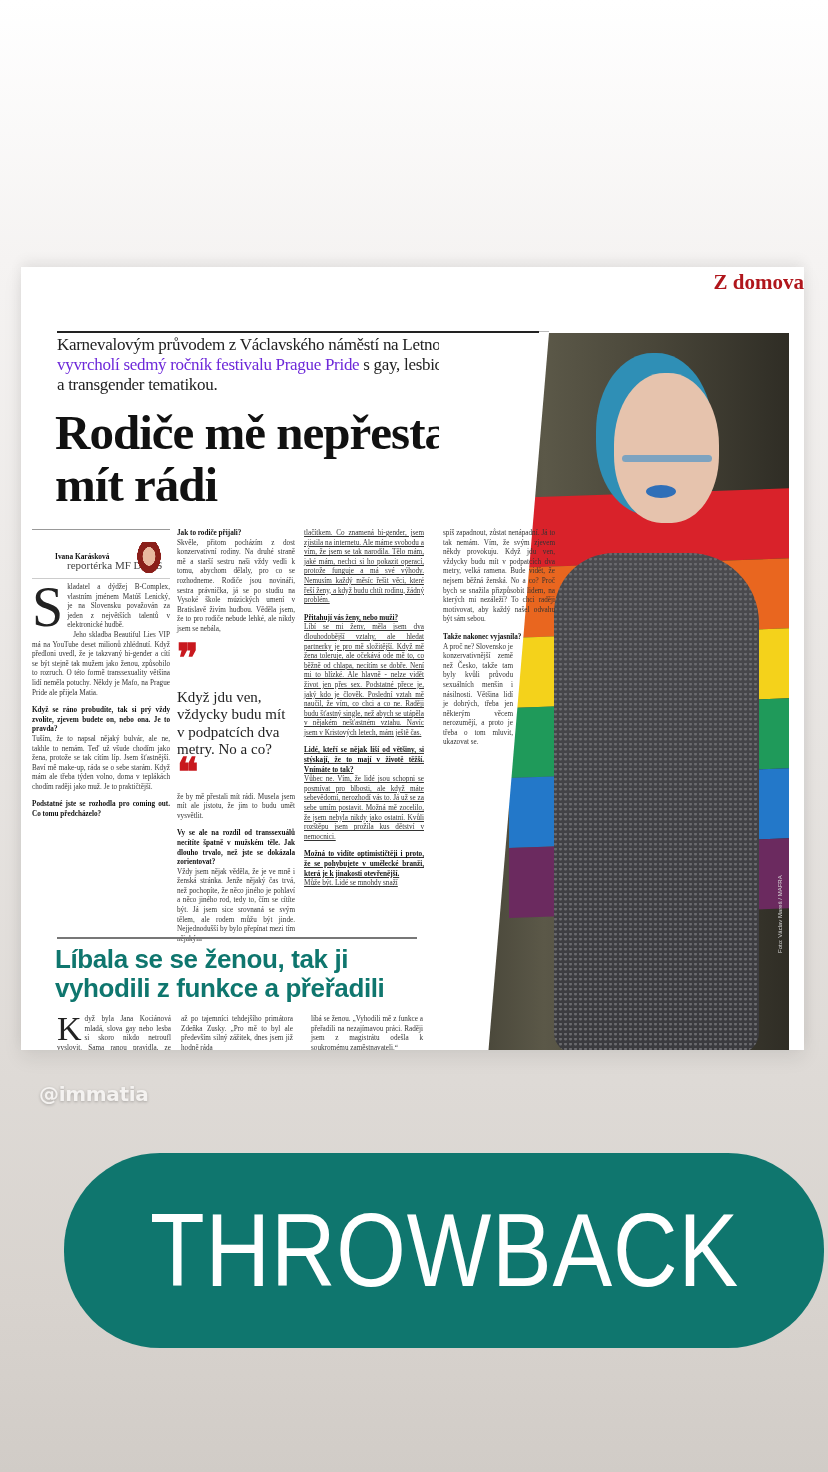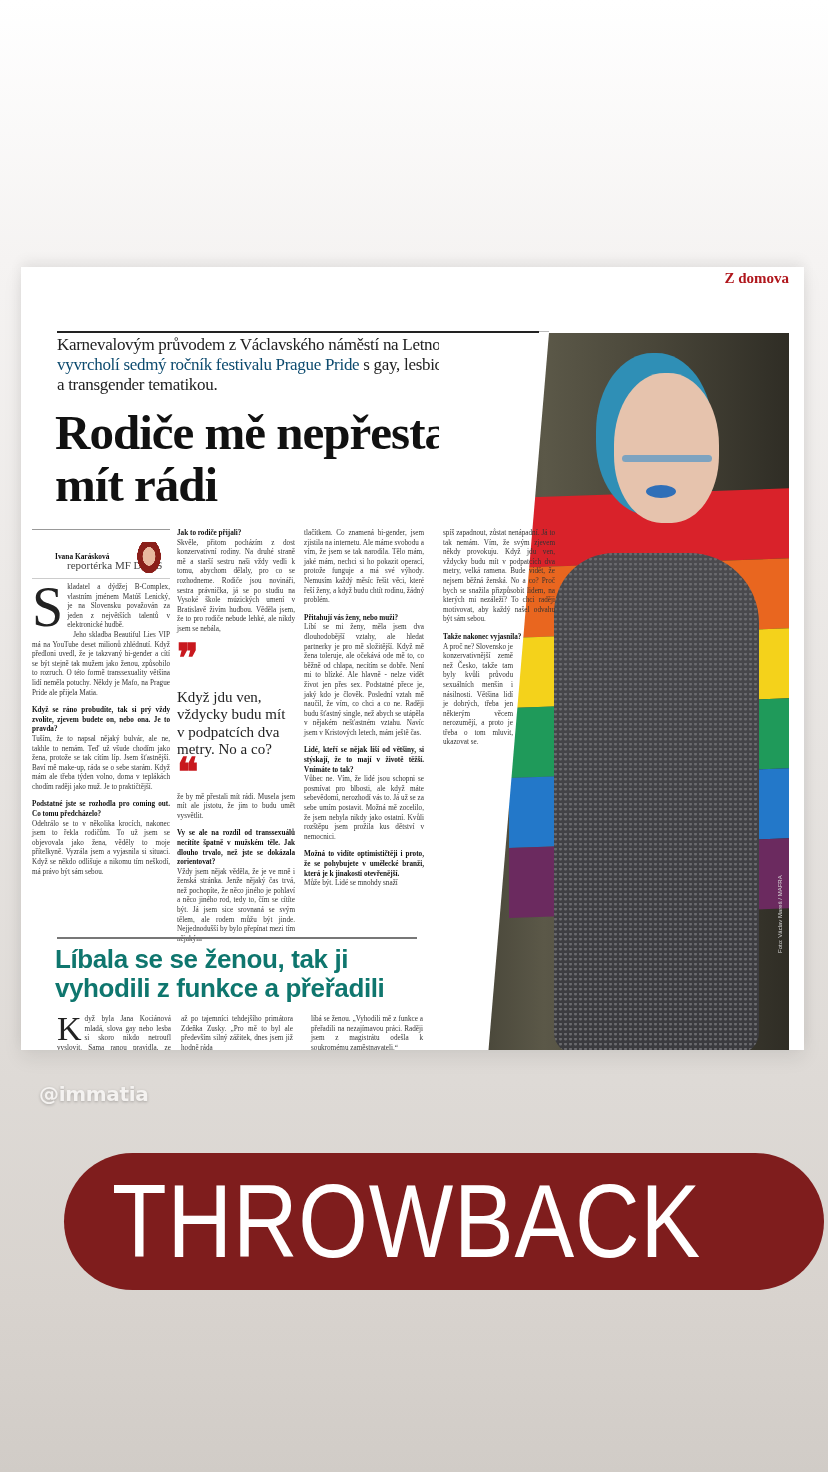--- a/index.html
+++ b/index.html
@@ -8,48 +8,48 @@
       position: relative;
       background: linear-gradient(180deg, #ffffff 0px, #f5f3f2 260px, #dedad6 1080px, #d8d3ce 1300px, #d1ccc7 1472px);
       font-family: "Liberation Serif", serif;
     }
     .clipping {
       position: absolute; left: 21px; top: 267px; width: 783px; height: 783px;
       background: #ffffff; overflow: hidden;
       box-shadow: 0 -6px 12px rgba(0,0,0,0.06), 0 8px 18px rgba(0,0,0,0.08);
     }
     .section-tag {
-      position: absolute; right: 15px; top: 3px;
-      color: #b0161c; font-weight: bold; font-size: 15px;
+      position: absolute; right: 0; top: 3px;
+      color: #b0161c; font-weight: bold; font-size: 21px;
       font-family: "Liberation Serif", serif;
     }
     .lead-rule { position: absolute; left: 36px; top: 64px; width: 482px; height: 1.5px; background: #222; }
     .lead-rule-light { position: absolute; left: 518px; top: 64px; width: 10px; height: 1px; background: #bbb; }
     .lead {
       position: absolute; left: 36px; top: 68px; width: 490px;
       font-size: 17px; line-height: 20px; color: #222;
       font-family: "Liberation Serif", serif; letter-spacing: -0.3px;
     }
-    .lead .hl { color: #0c4a6e; }
+    .lead .hl { color: #6d28d9; }
     .headline {
       position: absolute; left: 34px; top: 140px; width: 480px;
       font-size: 49px; line-height: 52px; font-weight: bold; color: #111;
       font-family: "Liberation Serif", serif; letter-spacing: -1px;
     }
     .col {
       position: absolute; top: 262px;
       font-size: 7.2px; line-height: 9.6px; color: #333; text-align: justify;
       font-family: "Liberation Serif", serif;
     }
     .col p { margin-bottom: 0; }
     .col .q { font-weight: bold; color: #111; margin-top: 8px; }
     .col .q:first-child { margin-top: 0; }
     .c1 { left: 11px; width: 138px; top: 262px; }
     .c2 { left: 156px; width: 118px; }
-    .c3 { left: 283px; width: 120px; }
+    .c3 { left: 283px; width: 120px; text-decoration: underline; }
     .c4 { left: 410px; width: 112px; margin-left: 12px; }
     .byline-rule { height: 1px; background: #999; margin-bottom: 8px; }
     .byline { position: relative; height: 40px; }
     .byline .name { font-weight: bold; font-size: 7.4px; color: #111; position: absolute; left: 23px; top: 14px; }
     .byline .role { font-size: 11px; color: #444; position: absolute; left: 35px; top: 23px; }
     .byline .photo {
       position: absolute; left: 102px; top: 4px; width: 30px; height: 36px;
       background: radial-gradient(ellipse at 50% 40%, #e8b8a0 0 30%, #8a1f1a 31% 55%, transparent 56%);
     }
     .dropcap-p { position: relative; }
@@ -99,23 +99,23 @@
     .lips { position: absolute; left: 207px; top: 152px; width: 30px; height: 13px; background: #2f6fb8; border-radius: 50%; }
     .mask-band { position: absolute; left: 183px; top: 122px; width: 90px; height: 7px; border-radius: 4px; background: rgba(80,150,200,0.7); }
     .credit { position: absolute; left: 338px; top: 620px; font-size: 6px; color: #ddd; transform: rotate(-90deg); transform-origin: left top; white-space: nowrap; font-family: "Liberation Sans", sans-serif; }
 
     .handle {
       position: absolute; left: 39px; top: 1082px;
       font-family: "DejaVu Sans", sans-serif; font-weight: bold; font-size: 20px;
       color: #f4f2f0; text-shadow: 0 1px 3px rgba(0,0,0,0.25); letter-spacing: -0.3px;
     }
     .sticker {
-      position: absolute; left: 64px; top: 1153px; width: 760px; height: 137px;
-      background: #7f1d1d; border-radius: 96px;
-      display: flex; align-items: center; 
+      position: absolute; left: 64px; top: 1153px; width: 760px; height: 195px;
+      background: #0f766e; border-radius: 96px;
+      display: flex; align-items: center; justify-content: center;
     }
     .sticker span {
       color: #fff; font-family: "Liberation Sans", sans-serif; font-size: 104px; letter-spacing: 1px;
       transform: scaleX(0.86);
     }
   </style>
 </head>
 <body>
 
 <div class="clipping">
@@ -135,21 +135,20 @@
       <span class="name">Ivana Karásková</span>
       <span class="role">reportérka MF DNES</span>
       <span class="photo"></span>
     </div>
     <div class="byline-rule" style="background:#ccc;margin-bottom:4px"></div>
     <p class="dropcap-p"><span class="dropcap">S</span><span>kladatel a dýdžej B-Complex, vlastním jménem Matúš Lenický, je na Slovensku považován za jeden z největších talentů v elektronické hudbě.</span></p>
     <p style="text-indent:6px">Jeho skladba Beautiful Lies VIP má na YouTube deset milionů zhlédnutí. Když předloni uvedl, že je takzvaný bi-gender a cítí se být stejně tak mužem jako ženou, způsobilo to rozruch. O této formě transsexuality většina lidí neměla potuchy. Někdy je Mafo, na Prague Pride ale přijela Matia.</p>
     <p class="q">Když se ráno probudíte, tak si prý vždy zvolíte, zjevem budete on, nebo ona. Je to pravda?</p>
     <p>Tuším, že to napsal nějaký bulvár, ale ne, takhle to nemám. Teď už všude chodím jako žena, protože se tak cítím líp. Jsem šťastnější. Baví mě make-up, ráda se o sebe starám. Když mám ale třeba týden volno, doma v teplákách chodím raději jako muž. Je to praktičtější.</p>
     <p class="q">Podstatné jste se rozhodla pro coming out. Co tomu předcházelo?</p>
-    <p>Odehrálo se to v několika krocích, nakonec jsem to řekla rodičům. To už jsem se objevovala jako žena, věděly to moje přítelkyně. Vyzrála jsem a vyjasnila si situaci. Když se někdo odlišuje a nikomu tím neškodí, má právo být sám sebou.</p>
   </div>
 
   <div class="col c2">
     <p class="q">Jak to rodiče přijali?</p>
     <p>Skvěle, přitom pocházím z dost konzervativní rodiny. Na druhé straně mě a starší sestru naši vždy vedli k tomu, abychom dělaly, pro co se rozhodneme. Rodiče jsou novináři, sestra právnička, já se po studiu na Vysoké škole múzických umení v Bratislavě živím hudbou. Věděla jsem, že to pro rodiče nebude lehké, ale nikdy jsem se nebála,</p>
     <div class="quote">
       <div class="qmark">❞</div>
       <div class="qtext">Když jdu ven, vždycky budu mít v podpatcích dva metry. No a co?</div>
       <div class="qmark">❝</div>
     </div>

